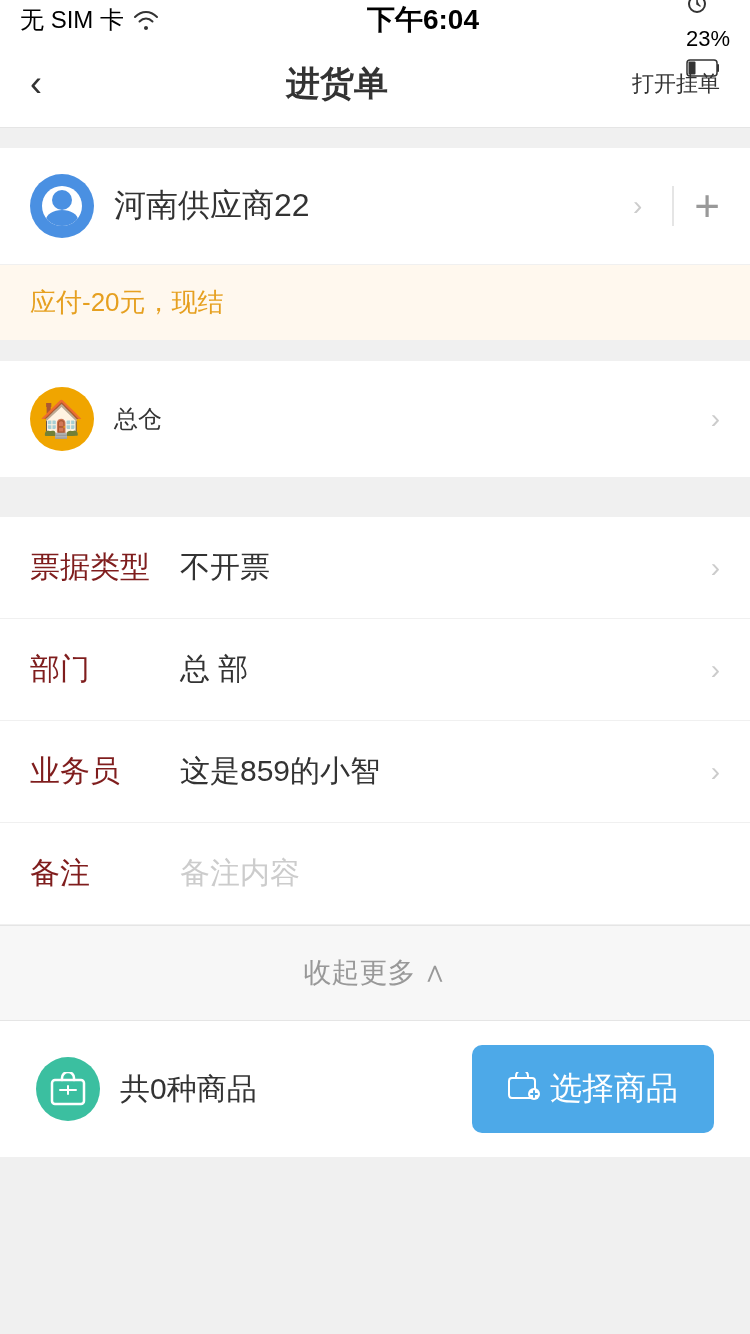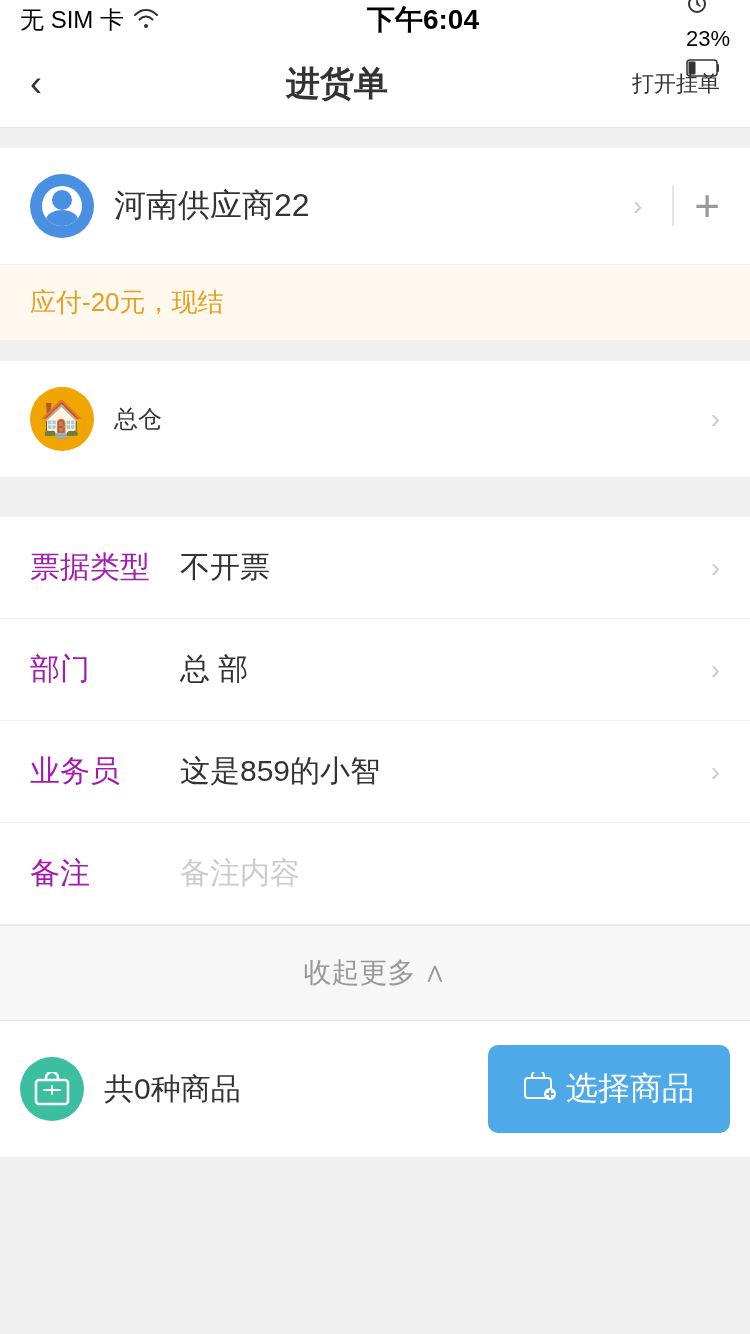--- a/index.html
+++ b/index.html
@@ -16,21 +16,21 @@
     .status-bar {
       height: 40px;
       background: #fff;
       display: flex;
       align-items: center;
       justify-content: space-between;
       padding: 0 20px;
       font-size: 24px;
       font-weight: 500;
     }
-    .status-left { display: flex; align-items: center; gap: 8px; }
+    .status-left { display: flex; align-items: flex-end; gap: 8px; }
     .status-center { font-size: 28px; font-weight: 600; }
     .status-right { display: flex; align-items: flex-start; gap: 6px; font-size: 22px; flex-direction: column; }
 
     
     .nav-bar {
       height: 88px;
       background: #fff;
       display: flex;
       align-items: center;
       justify-content: space-between;
@@ -179,21 +179,21 @@
     }
     .form-row {
       display: flex;
       align-items: center;
       padding: 30px 30px;
       border-bottom: 1px solid #f0f0f0;
       background: #fff;
     }
     .form-label {
       font-size: 30px;
-      color: #a21caf;
+      color: #7f1d1d;
       width: 120px;
       flex-shrink: 0;
     }
     .form-value {
       flex: 1;
       font-size: 30px;
       color: #333;
       padding-left: 30px;
     }
     .form-placeholder {
@@ -212,21 +212,21 @@
       color: #999;
       margin-top: 0;
       border-top: 1px solid #e5e5e5;
     }
 
     
     .bottom-bar {
       background: #fff;
       display: flex;
       align-items: center;
-      padding: 24px 20px;
+      padding: 24px 36px;
       margin-top: 0;
       border-top: 1px solid #e5e5e5;
     }
     .product-icon {
       width: 64px;
       height: 64px;
       border-radius: 50%;
       background: #3bbfa0;
       display: flex;
       align-items: center;

